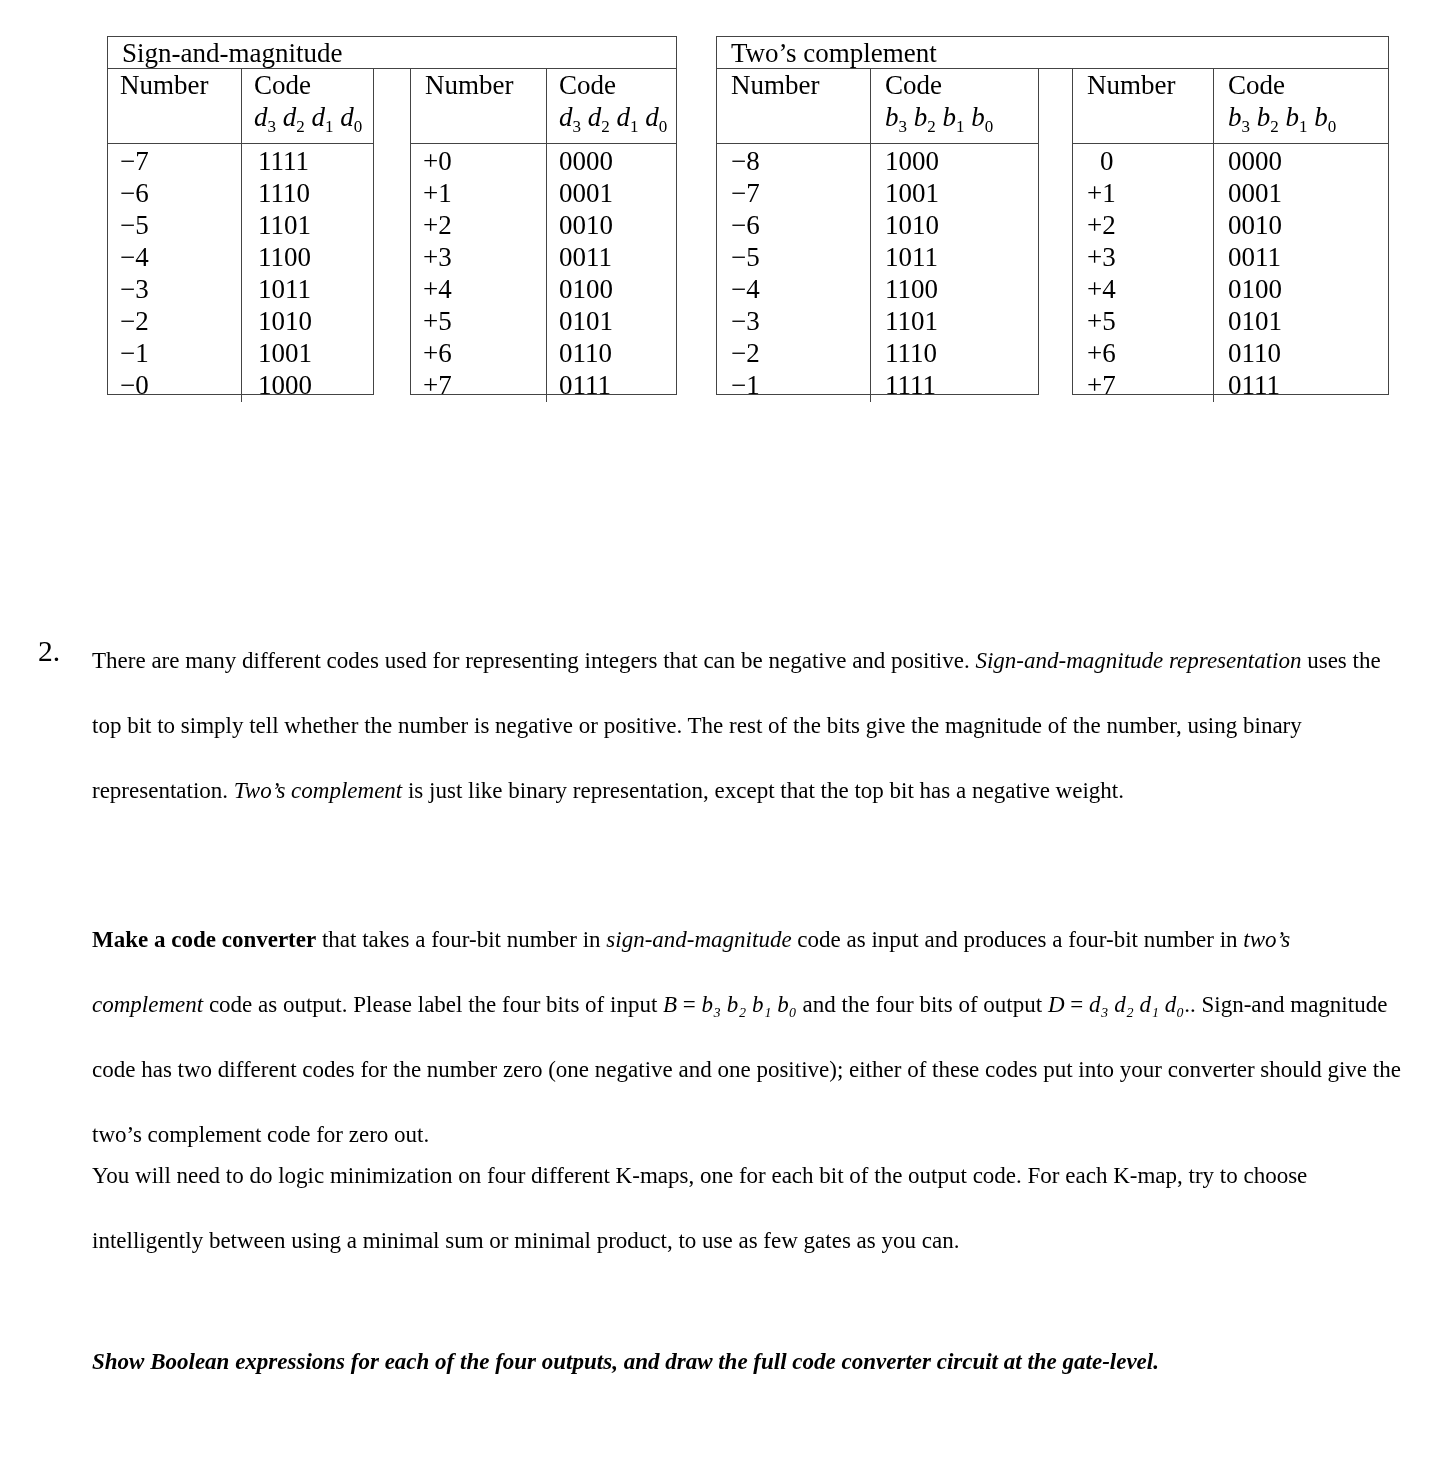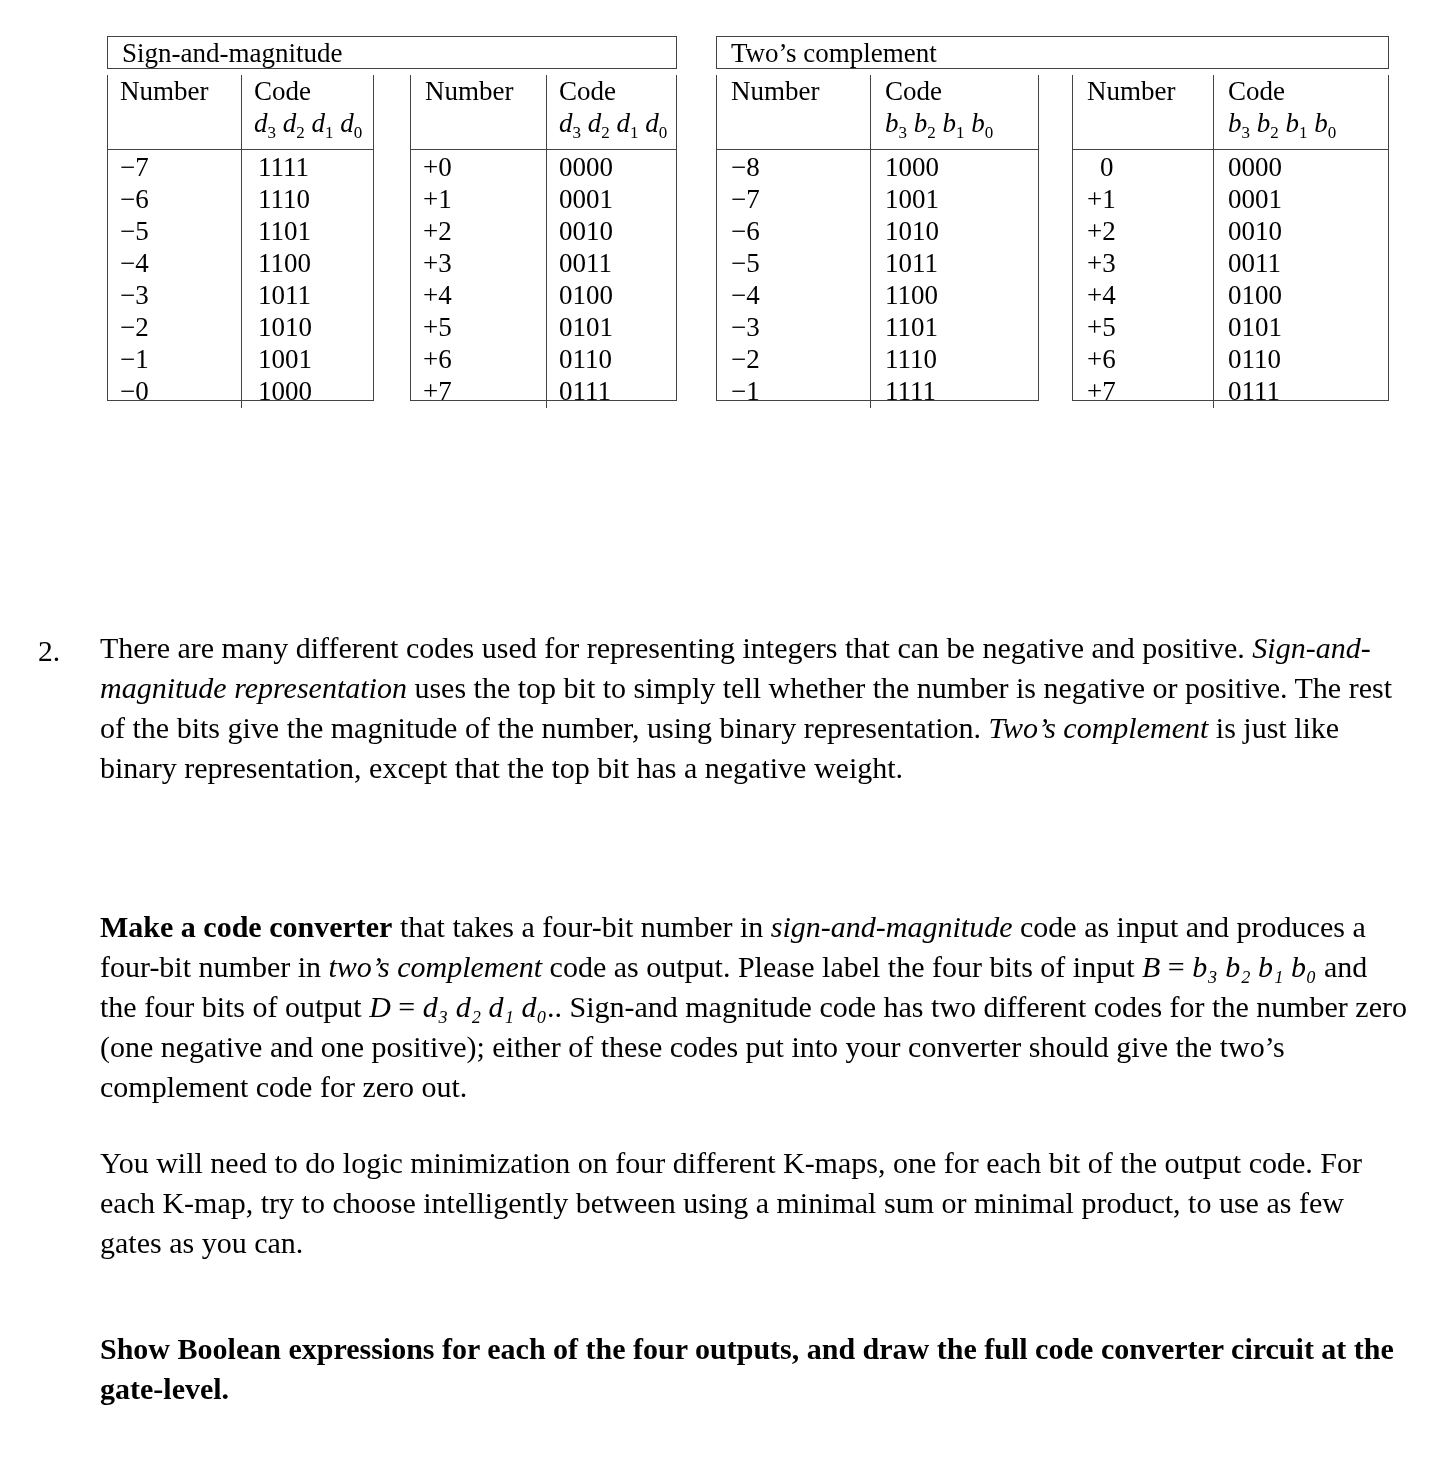--- a/index.html
+++ b/index.html
@@ -24,21 +24,20 @@
       line-height: 33px;
       padding-left: 14px;
       box-sizing: border-box;
     }
     .sub {
       position: absolute;
       top: 69px;
       border: 1.5px solid #444;
       border-top: 1.5px solid #444;
       box-sizing: border-box;
-      margin-top: 6px;
     }
     .sub table {
       border-collapse: collapse;
       width: 100%;
       height: 100%;
     }
     .sub td {
       padding: 0;
       vertical-align: top;
       font-size: 27px;
@@ -66,24 +65,24 @@
       line-height: 31.9px;
       padding-top: 2px !important;
     }
     .line {
       display: block;
       white-space: nowrap;
     }
 
     .para {
       position: absolute;
-      left: 100px;
+      left: 92px;
       width: 1310px;
-      font-size: 30px;
-      line-height: 40px;
+      font-size: 23px;
+      line-height: 65px;
     }
     .num-label {
       position: absolute;
       left: 38px;
       top: 628px;
       font-size: 29.5px;
       line-height: 46.6px;
     }
     i { font-style: italic; }
     b { font-weight: bold; }
@@ -257,13 +256,13 @@
 <div class="para" style="top:628px;">
   <span>There are many different codes used for representing integers that can be negative and positive.  </span><i>Sign-and-magnitude representation</i><span> uses the top bit to simply tell whether the number is negative or positive.  The rest of the bits give the magnitude of the number, using binary representation.  </span><i>Two’s complement</i><span> is just like binary representation, except that the top bit has a negative weight.</span>
 </div>
 
 <div class="para" style="top:862px;margin-top:45px;">
   <b>Make a code converter</b><span> that takes a four-bit number in </span><i>sign-and-magnitude</i><span> code as input and produces a four-bit number in </span><i>two’s complement</i><span> code as output.  Please label the four bits of input </span><i>B</i><span> = </span><i class="nowrap">b₃ b₂ b₁ b₀</i><span> and the four bits of output </span><i>D</i><span> = </span><i class="nowrap">d₃ d₂ d₁ d₀</i><span>..  Sign-and magnitude code has two different codes for the number zero (one negative and one positive); either of these codes put into your converter should give the two’s complement code for zero out.</span>
 </div>
 
 <div class="para" style="top:1143px;">You will need to do logic minimization on four different K-maps, one for each bit of the output code.  For each K-map, try to choose intelligently between using a minimal sum or minimal product, to use as few gates as you can.</div>
 
-<div class="para" style="top:1329px; font-weight:bold;">Show Boolean expressions for each of the four outputs, and draw the full code converter circuit at the gate-level.</div>
+<div class="para" style="top:1329px; font-weight:bold;font-style:italic;">Show Boolean expressions for each of the four outputs, and draw the full code converter circuit at the gate-level.</div>
 
 </body></html>

